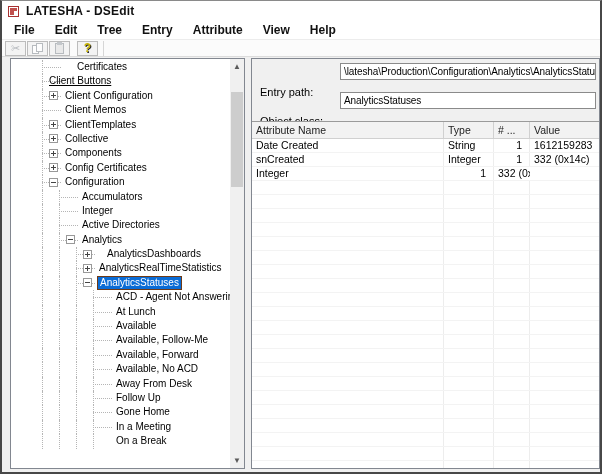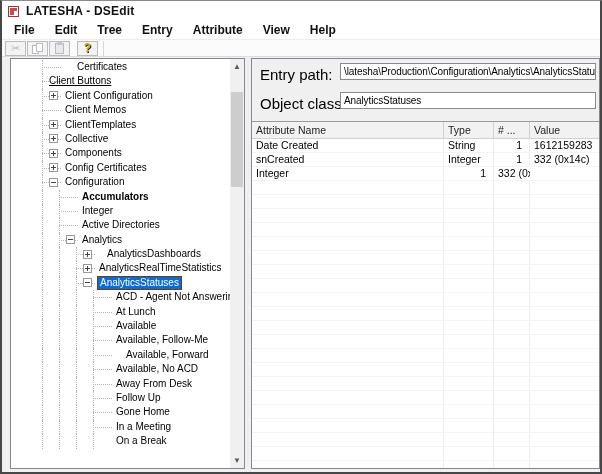--- a/index.html
+++ b/index.html
@@ -49,21 +49,21 @@
   .tlabel.sel{background:#0a6cd6;color:#fff;border:1px solid #6e3a16;line-height:12.4px;}
   
   .vscroll{position:absolute;right:0;top:0;bottom:0;width:14px;background:#f0f0f0;}
   .vs-btn{position:absolute;left:0;width:14px;height:15px;display:flex;align-items:center;justify-content:center;
     font-size:8px;color:#5a5a5a;background:#f0f0f0;}
   .vs-btn.up{top:0;} .vs-btn.down{bottom:0;}
   .vs-thumb{position:absolute;left:1px;right:1px;top:33px;height:95px;background:#cdcdcd;}
   
   .detail-panel{position:absolute;left:249px;top:1px;width:349px;height:411px;background:#f0f0f0;
     border:1px solid #828790;overflow:hidden;}
-  .fld-label{position:absolute;left:8px;font-size:15px;color:#000;}
+  .fld-label{position:absolute;left:8px;font-size:11px;color:#000;margin-top:20px;}
   .fld{position:absolute;left:88px;width:256px;height:17px;background:#fff;border:1px solid #8a8a8a;
     font-size:10px;line-height:15px;color:#000;padding:0 3px;white-space:nowrap;overflow:hidden;letter-spacing:-0.1px;}
   
   .attr-table{position:absolute;left:0;right:0;top:62px;bottom:0;background:#fff;border-top:1px solid #9a9a9a;}
   .thead{display:grid;grid-template-columns:192px 50px 36px 1fr;height:17px;background:#f2f2f2;
     border-bottom:1px solid #d0d0d0;}
   .th{font-size:10.5px;color:#222;line-height:16px;padding:0 4px;border-right:1px solid #d0d0d0;
     white-space:nowrap;overflow:hidden;}
   .th:last-child{border-right:none;}
   .tr{display:grid;grid-template-columns:192px 50px 36px 1fr;height:14px;border-bottom:1px solid #f3f3f3;}
@@ -185,21 +185,21 @@
             <i class="gh" style="left: 31px;"></i>
             <span class="pmbox" style="left: 38px;">
               <i class="pm-h"></i>
             </span>
             <span class="tlabel" style="left: 52px;">Configuration</span>
           </div>
           <div class="trow">
             <i class="gv" style="left: 31px;"></i>
             <i class="gv" style="left: 48px;"></i>
             <i class="gh" style="left: 48px;"></i>
-            <span class="tlabel" style="left: 69px; font-weight: bold;">Accumulators</span>
+            <span class="tlabel" style="left: 69px;">Accumulators</span>
           </div>
           <div class="trow">
             <i class="gv" style="left: 31px;"></i>
             <i class="gv" style="left: 48px;"></i>
             <i class="gh" style="left: 48px;"></i>
             <span class="tlabel" style="left: 69px;">Integer</span>
           </div>
           <div class="trow">
             <i class="gv" style="left: 31px;"></i>
             <i class="gv" style="left: 48px;"></i>
@@ -278,21 +278,21 @@
             <i class="gv" style="left: 82px;"></i>
             <i class="gh" style="left: 82px;"></i>
             <span class="tlabel" style="left: 103px;">Available, Follow-Me</span>
           </div>
           <div class="trow">
             <i class="gv" style="left: 31px;"></i>
             <i class="gv" style="left: 48px;"></i>
             <i class="gv" style="left: 65px;"></i>
             <i class="gv" style="left: 82px;"></i>
             <i class="gh" style="left: 82px;"></i>
-            <span class="tlabel" style="left: 113px;">Available, Forward</span>
+            <span class="tlabel" style="left: 103px;">Available, Forward</span>
           </div>
           <div class="trow">
             <i class="gv" style="left: 31px;"></i>
             <i class="gv" style="left: 48px;"></i>
             <i class="gv" style="left: 65px;"></i>
             <i class="gv" style="left: 82px;"></i>
             <i class="gh" style="left: 82px;"></i>
             <span class="tlabel" style="left: 103px;">Available, No ACD</span>
           </div>
           <div class="trow">

